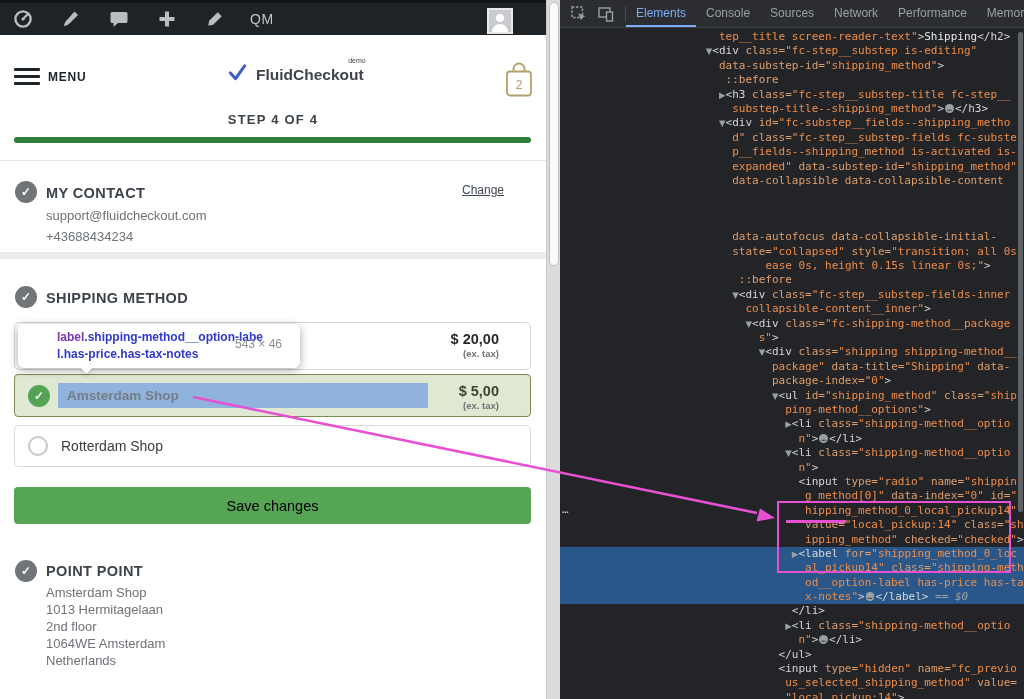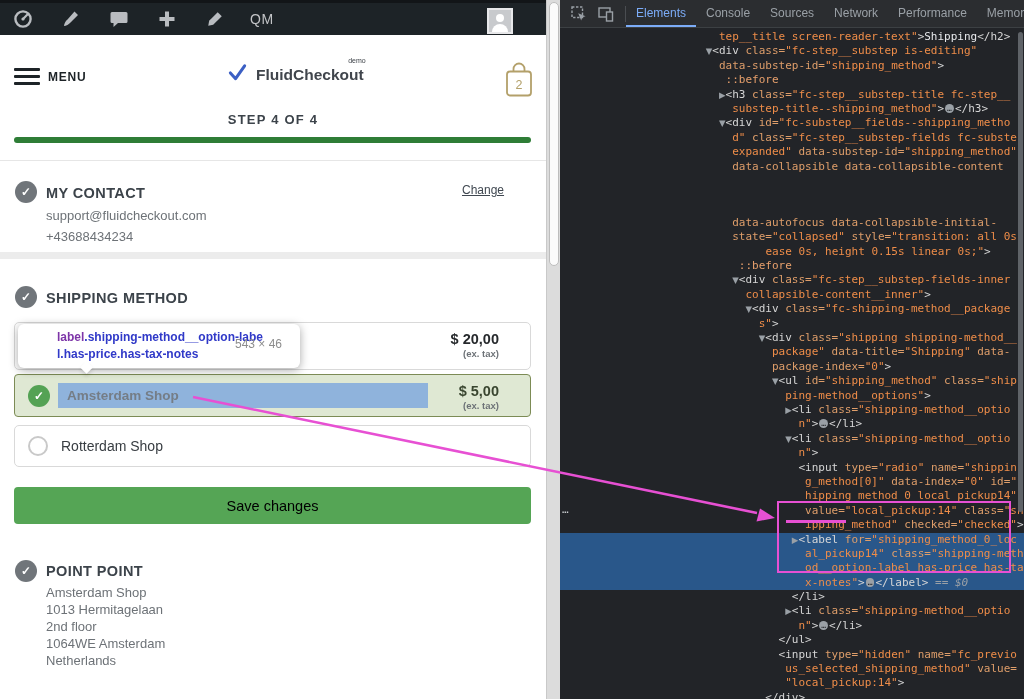--- a/index.html
+++ b/index.html
@@ -258,20 +258,21 @@
     </div>
     <div id="dt-code">
         <div class="cl" style="padding-left: 24ch;"><span class="tk-v">tep__title screen-reader-text"</span><span class="tk-g">&gt;</span><span class="tk-t">Shipping</span><span class="tk-g">&lt;/h2&gt;</span></div>
         <div class="cl" style="padding-left: 22ch;"><span class="tk-w">▼</span><span class="tk-g">&lt;div</span><span class="tk-a"> class=</span><span class="tk-v">"fc-step__substep is-editing"</span></div>
         <div class="cl" style="padding-left: 24ch;"><span class="tk-a">data-substep-id=</span><span class="tk-v">"shipping_method"</span><span class="tk-g">&gt;</span></div>
         <div class="cl" style="padding-left: 25ch;"><span class="tk-p">::before</span></div>
         <div class="cl" style="padding-left: 24ch;"><span class="tk-w">▶</span><span class="tk-g">&lt;h3</span><span class="tk-a"> class=</span><span class="tk-v">"fc-step__substep-title fc-step__</span></div>
         <div class="cl" style="padding-left: 26ch;"><span class="tk-v">substep-title--shipping_method"</span><span class="tk-g">&gt;</span><span class="tk-e">…</span><span class="tk-g">&lt;/h3&gt;</span></div>
         <div class="cl" style="padding-left: 24ch;"><span class="tk-w">▼</span><span class="tk-g">&lt;div</span><span class="tk-a"> id=</span><span class="tk-v">"fc-substep__fields--shipping_metho</span></div>
         <div class="cl" style="padding-left: 26ch;"><span class="tk-v">d"</span><span class="tk-a"> class=</span><span class="tk-v">"fc-step__substep-fields fc-subste</span></div>
+        <div class="cl" style="padding-left: 26ch;"><span class="tk-v">p__fields--shipping_method is-activated is-</span></div>
         <div class="cl" style="padding-left: 26ch;"><span class="tk-v">expanded"</span><span class="tk-a"> data-substep-id=</span><span class="tk-v">"shipping_method"</span></div>
         <div class="cl" style="padding-left: 26ch;"><span class="tk-a">data-collapsible data-collapsible-content</span></div>
         <div class="cl" style="padding-left: 26ch; margin-top: 42px;"><span class="tk-a">data-autofocus data-collapsible-initial-</span></div>
         <div class="cl" style="padding-left: 26ch;"><span class="tk-a">state=</span><span class="tk-v">"collapsed"</span><span class="tk-a"> style=</span><span class="tk-v">"transition: all 0s</span></div>
         <div class="cl" style="padding-left: 26ch; text-align: center;"><span class="tk-v">ease 0s, height 0.15s linear 0s;"</span><span class="tk-g">&gt;</span></div>
         <div class="cl" style="padding-left: 27ch;"><span class="tk-p">::before</span></div>
         <div class="cl" style="padding-left: 26ch;"><span class="tk-w">▼</span><span class="tk-g">&lt;div</span><span class="tk-a"> class=</span><span class="tk-v">"fc-step__substep-fields-inner</span></div>
         <div class="cl" style="padding-left: 28ch;"><span class="tk-v">collapsible-content__inner"</span><span class="tk-g">&gt;</span></div>
         <div class="cl" style="padding-left: 28ch;"><span class="tk-w">▼</span><span class="tk-g">&lt;div</span><span class="tk-a"> class=</span><span class="tk-v">"fc-shipping-method__package</span></div>
         <div class="cl" style="padding-left: 30ch;"><span class="tk-v">s"</span><span class="tk-g">&gt;</span></div>

